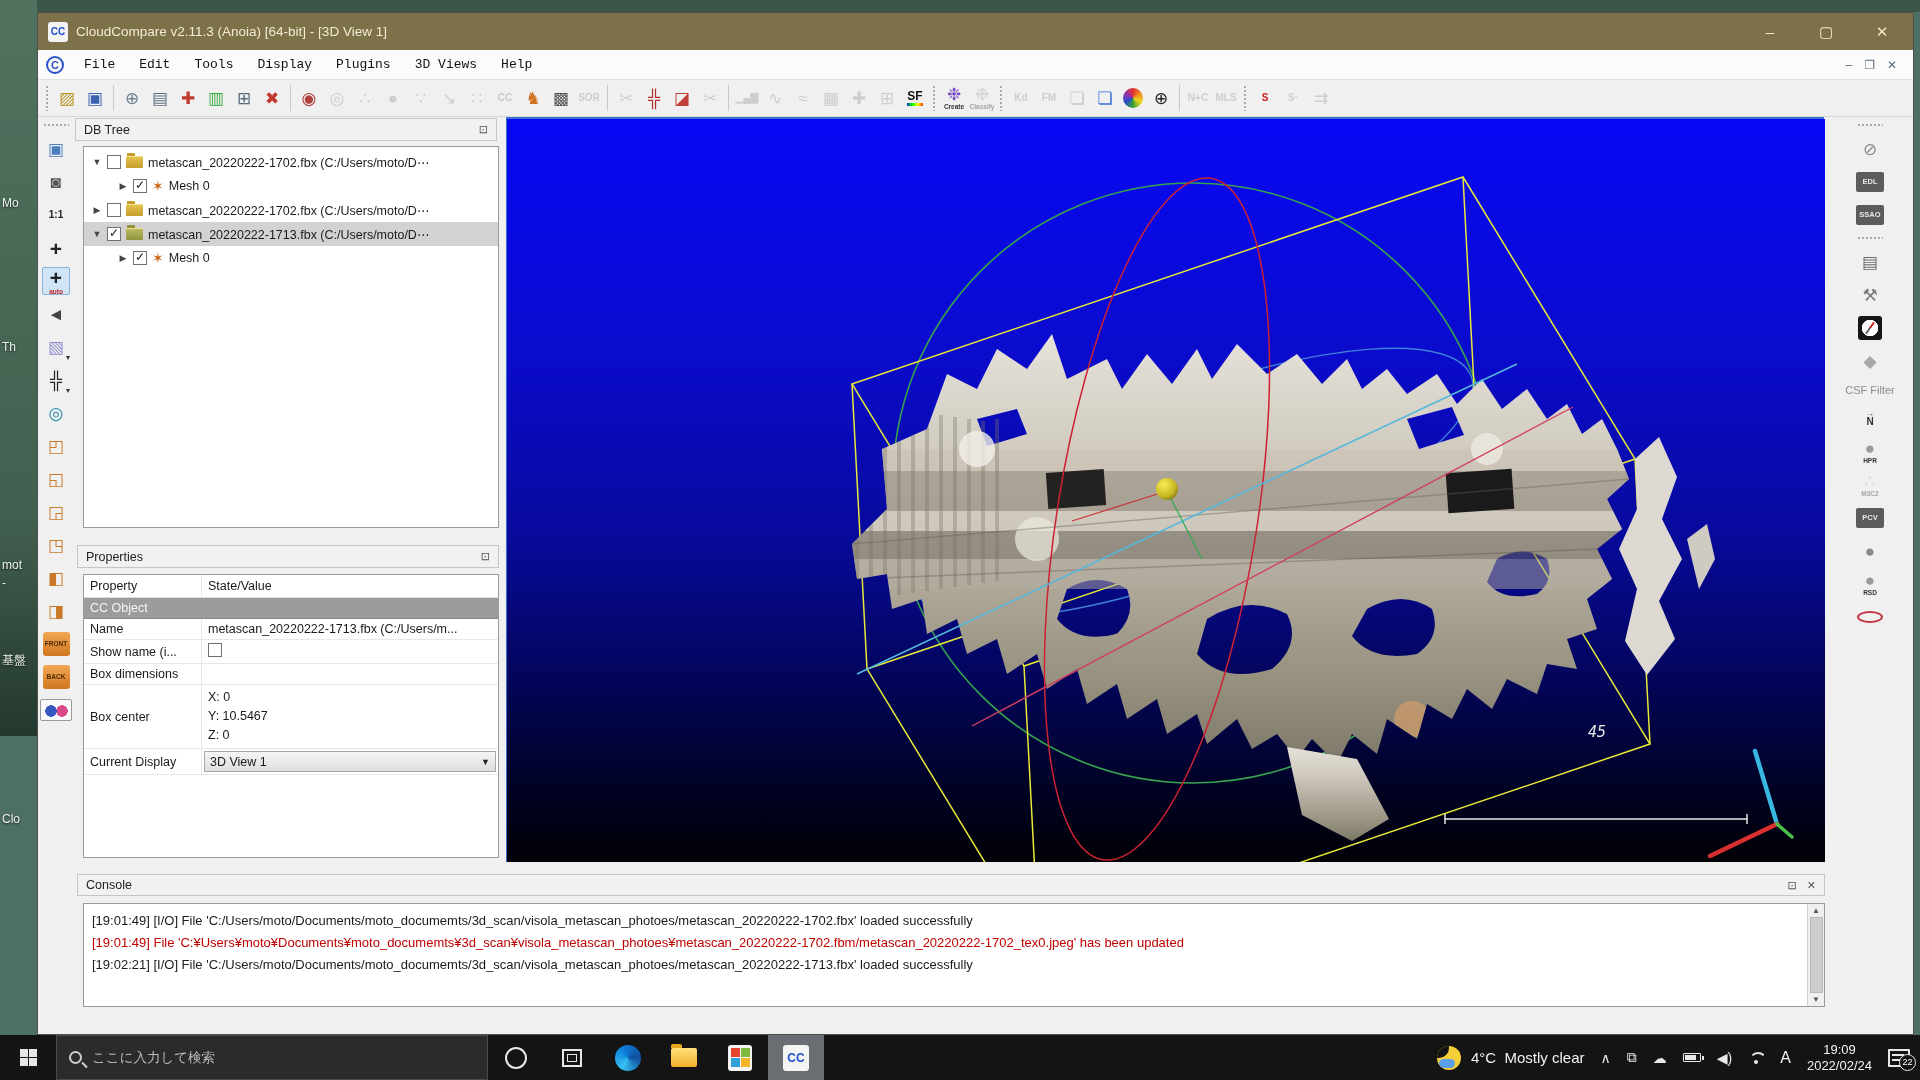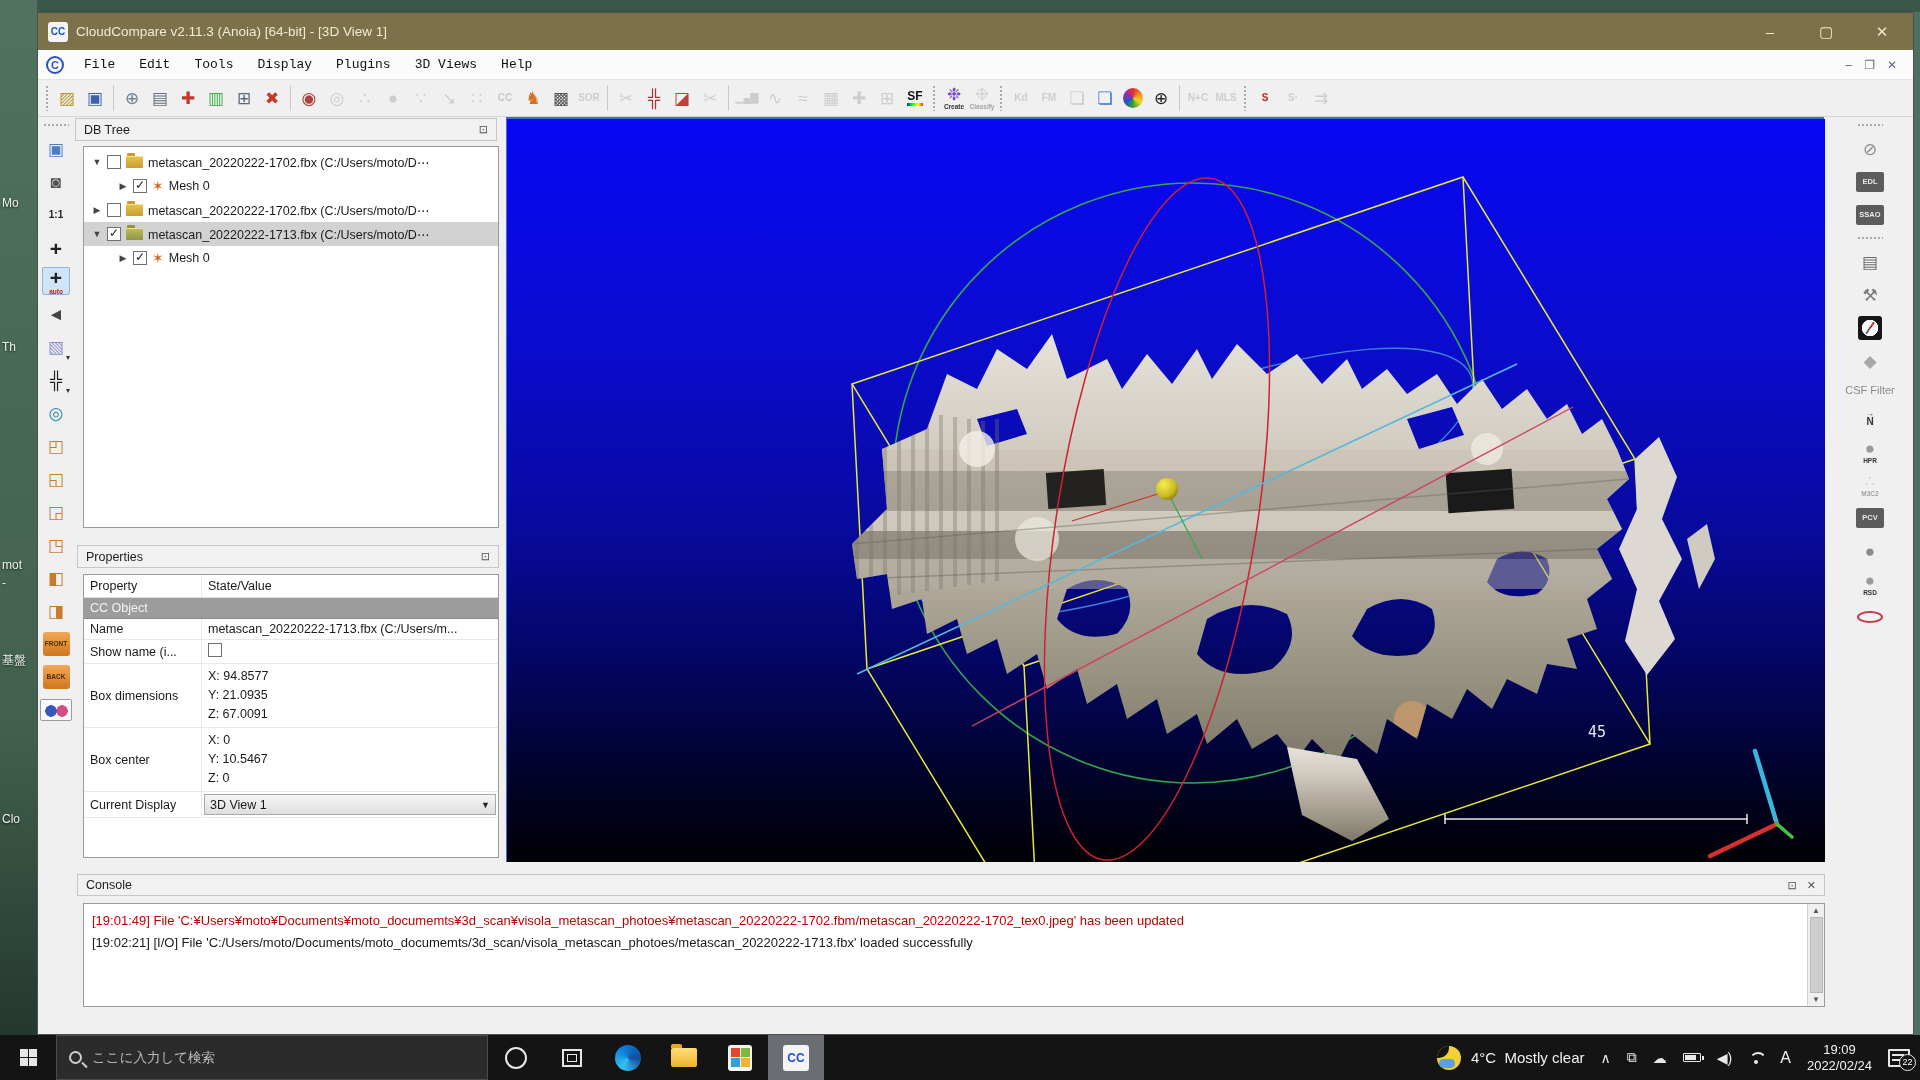--- a/index.html
+++ b/index.html
@@ -1,21 +1,21 @@
 <!DOCTYPE html>
 <html><head>
 <meta charset="utf-8">
 <style>
   * { margin:0; padding:0; box-sizing:border-box; }
   html,body { width:1920px; height:1080px; overflow:hidden; }
   body { position:relative; background:#4e6f63; font-family:"Liberation Sans",sans-serif; font-size:12px; color:#1a1a1a; }
 
   
   .desktop-top { position:absolute; left:0; top:0; width:1920px; height:12px; background:#3a574a; }
-  .desktop-strip { position:absolute; left:0; top:0; width:37px; height:1035px; background:linear-gradient(#50725f,#42604f 70%,#24382e); }
+  .desktop-strip { position:absolute; left:0; top:0; width:37px; height:736px; background:linear-gradient(#50725f,#42604f 70%,#24382e); }
   .dlabel { position:absolute; left:2px; color:#f0f4ee; font-size:12px; text-shadow:0 1px 2px rgba(0,0,0,.7); white-space:nowrap; }
 
   
   .window { position:absolute; left:37px; top:12px; width:1877px; height:1023px; background:#f0f0f0; border:1px solid #4f4f4f; }
   .titlebar { position:absolute; left:0; top:0; right:0; height:37px; background:#7c7148; display:flex; align-items:center; padding:0 10px; }
   .app-icon { width:20px; height:20px; background:#f4f4f4; border-radius:3px; display:flex; align-items:center; justify-content:center; font-weight:bold; font-size:10px; color:#1d4fd0; margin-right:8px; }
   .title-text { color:#f2ecd4; font-size:13.5px; }
   .title-controls { margin-left:auto; display:flex; gap:14px; }
   .tc-btn { width:42px; height:26px; display:flex; align-items:center; justify-content:center; color:#efe8c8; font-size:15px; }
 
@@ -75,21 +75,21 @@
   .prow { display:flex; border-bottom:1px solid #e8e8e8; background:#fff; font-size:12.5px; }
   .pcell { padding:3px 6px; }
   .plabel { width:118px; border-right:1px solid #e8e8e8; display:flex; align-items:center; flex:none; }
   .pvalue { flex:1; white-space:nowrap; overflow:hidden; }
   .pgroup { background:#9c9c9c; color:#f4f4f4; padding:3px 6px; font-size:12.5px; border-bottom:1px solid #8a8a8a; }
   .vline { line-height:19px; }
   .dropdown { background:linear-gradient(#f6f6f6,#dedede); border:1px solid #a8a8a8; height:21px; display:flex; align-items:center; padding:0 5px; }
   .ddarrow { margin-left:auto; font-size:9px; color:#222; }
 
   
-  .viewport { position:absolute; left:468px; top:104px; width:1318px; height:745px; border-top:2px solid #3a6ed0; border-left:1px solid #3a6ed0; }
+  .viewport { position:absolute; left:468px; top:104px; width:1318px; height:745px; border-top:2px solid #3a6ed0; border-left:1px solid #3a6ed0;font-style:italic; }
   .viewport svg { display:block; }
   .scalebar-label { position:absolute; left:1050px; top:604px; width:80px; text-align:center; color:#e8e8e8; font-size:15px; font-family:"DejaVu Sans Mono",monospace; }
 
   
   .console-lines { padding:6px 8px; }
   .cline { font-size:13px; line-height:22px; white-space:nowrap; }
   .vscroll { position:absolute; right:0; top:0; bottom:0; width:17px; background:#f0f0f0; border-left:1px solid #d0d0d0; display:flex; flex-direction:column; align-items:center; justify-content:space-between; padding:2px 0; }
   .vthumb { width:13px; flex:1; margin:2px 0; background:#cdcdcd; border:1px solid #b8b8b8; }
   .sarrow { font-size:8px; color:#555; }
 
@@ -487,25 +487,20 @@
         <div class="prow">
           <div class="pcell plabel">Name</div>
           <div class="pcell pvalue">metascan_20220222-1713.fbx (C:/Users/m...</div>
         </div>
         <div class="prow">
           <div class="pcell plabel">Show name (i...</div>
           <div class="pcell pvalue"><span class="cb" style="display: inline-block;"></span></div>
         </div>
         <div class="prow">
           <div class="pcell plabel">Box dimensions</div>
-          <div class="pcell pvalue">
-            <div class="vline">X: 94.8577</div>
-            <div class="vline">Y: 21.0935</div>
-            <div class="vline">Z: 67.0091</div>
-          </div>
         </div>
         <div class="prow">
           <div class="pcell plabel">Box center</div>
           <div class="pcell pvalue">
             <div class="vline">X: 0</div>
             <div class="vline">Y: 10.5467</div>
             <div class="vline">Z: 0</div>
           </div>
         </div>
         <div class="prow">
@@ -606,20 +601,21 @@
     <div class="scalebar-label">45</div>
   </div>
 
   <div class="panel-header" style="left:39px; top:861px; width:1748px; height:22px;">
     <span>Console</span>
     <span class="float-btn">⊡</span>
     <span class="float-btn" style="margin-left:10px;">✕</span>
   </div>
   <div class="panel-body" style="left:45px; top:890px; width:1742px; height:104px;">
     <div class="console-lines" id="console-lines">
+        <div class="cline" style="color: rgb(26, 26, 26);">[19:01:49] [I/O] File 'C:/Users/moto/Documents/moto_documemts/3d_scan/visola_metascan_photoes/metascan_20220222-1702.fbx' loaded successfully</div>
         <div class="cline" style="color: rgb(192, 0, 0);">[19:01:49] File 'C:¥Users¥moto¥Documents¥moto_documemts¥3d_scan¥visola_metascan_photoes¥metascan_20220222-1702.fbm/metascan_20220222-1702_tex0.jpeg' has been updated</div>
         <div class="cline" style="color: rgb(26, 26, 26);">[19:02:21] [I/O] File 'C:/Users/moto/Documents/moto_documemts/3d_scan/visola_metascan_photoes/metascan_20220222-1713.fbx' loaded successfully</div>
       </div>
     <div class="vscroll">
       <span class="sarrow">▲</span>
       <div class="vthumb"></div>
       <span class="sarrow">▼</span>
     </div>
   </div>
 

